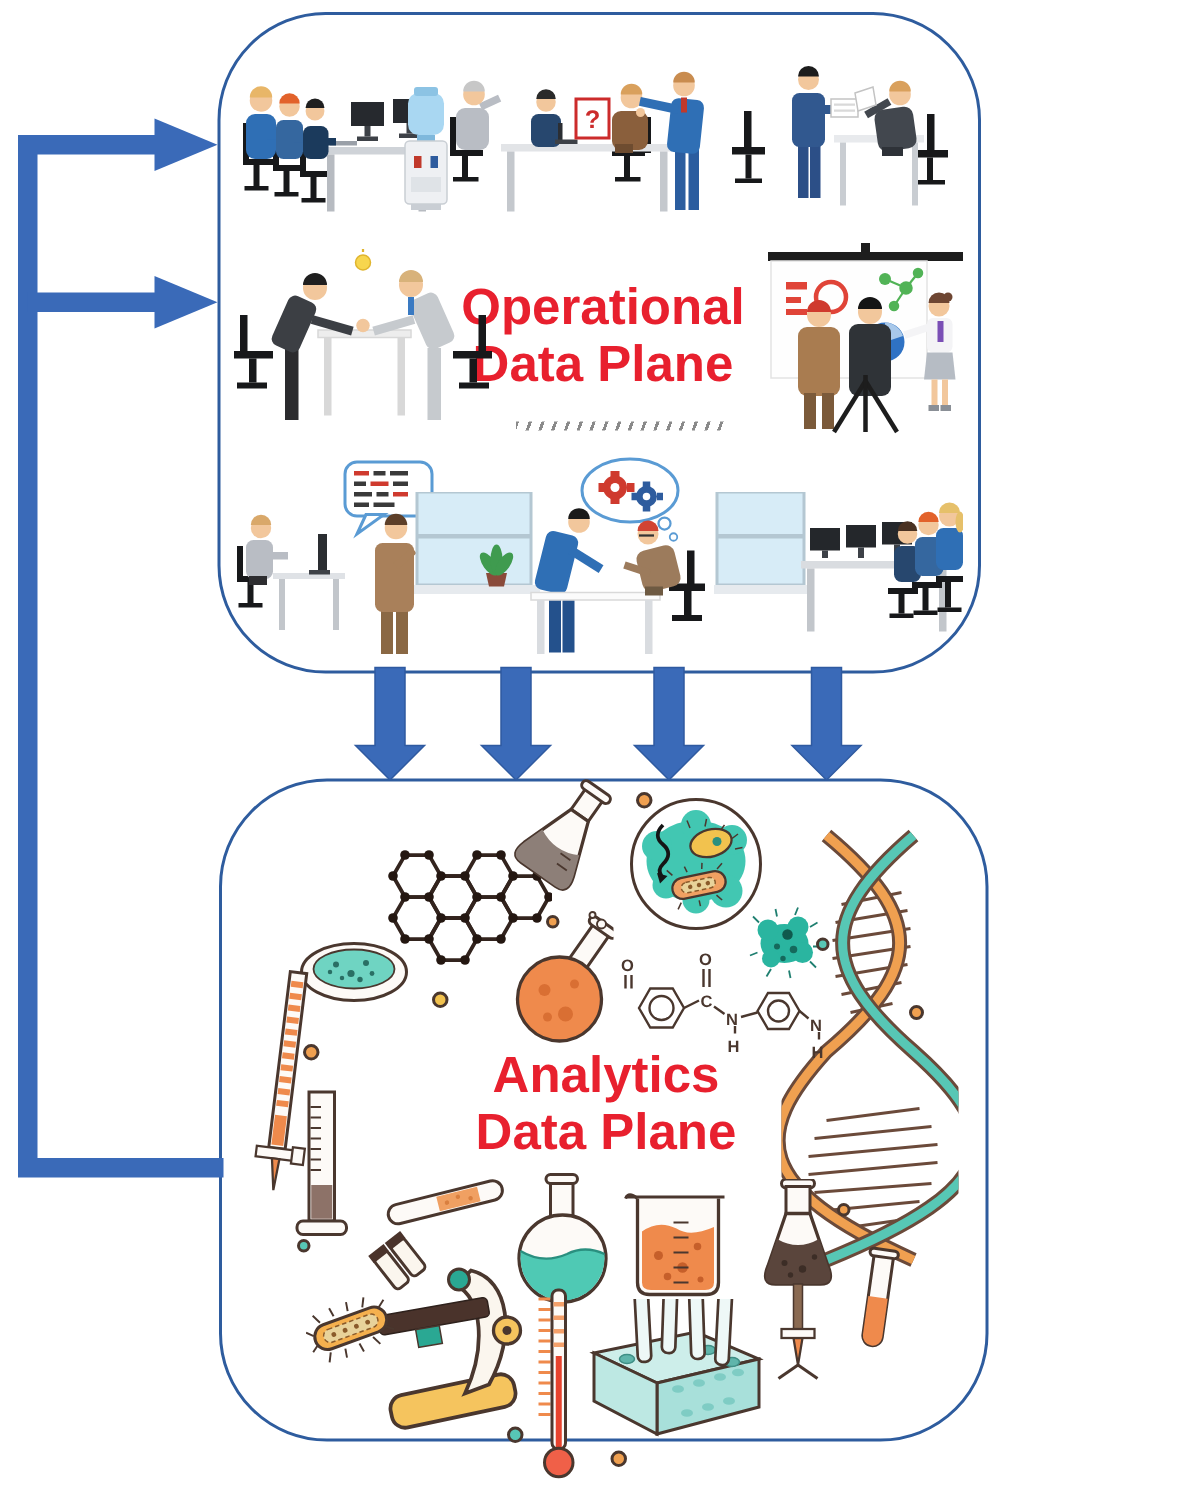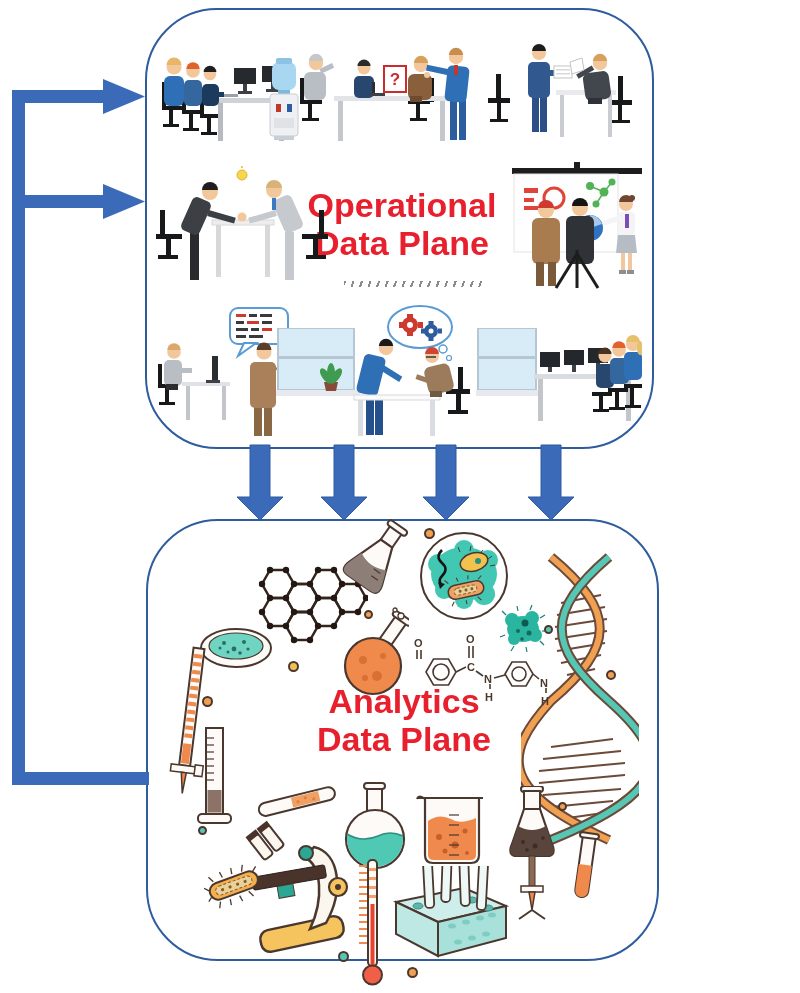--- a/index.html
+++ b/index.html
@@ -5,21 +5,21 @@
   html,body{margin:0;padding:0;background:#ffffff;}
   .page{position:relative;width:800px;height:993px;background:#ffffff;overflow:hidden;
         font-family:"Liberation Sans",sans-serif;}
   .plane{position:absolute;background:#ffffff;border:2px solid #2e5c9e;border-radius:72px;}
   #top-box{left:145px;top:8px;width:505px;height:437px;}
   #bottom-box{left:146px;top:519px;width:509px;height:438px;}
   .title{position:absolute;color:#e8202e;font-weight:bold;font-size:34px;line-height:38px;
          text-align:center;width:220px;letter-spacing:0px;}
   .title span{display:block;}
   #op-title{left:292px;top:186px;}
-  #an-title{left:294px;top:682px;}
+  #an-title{left:294px;top:698px;}
   .sp{position:absolute;}
   #arrow-layer{position:absolute;left:0;top:0;}
   .dot{position:absolute;border-radius:50%;border:2px solid #4a372e;box-sizing:border-box;}
   .dotted-line{position:absolute;left:344px;top:281px;width:140px;height:6px;
     background:repeating-linear-gradient(110deg,#8a8a8a 0 2px,transparent 2px 8px);}
 </style>
 </head>
 <body>
 
 <div class="page">

